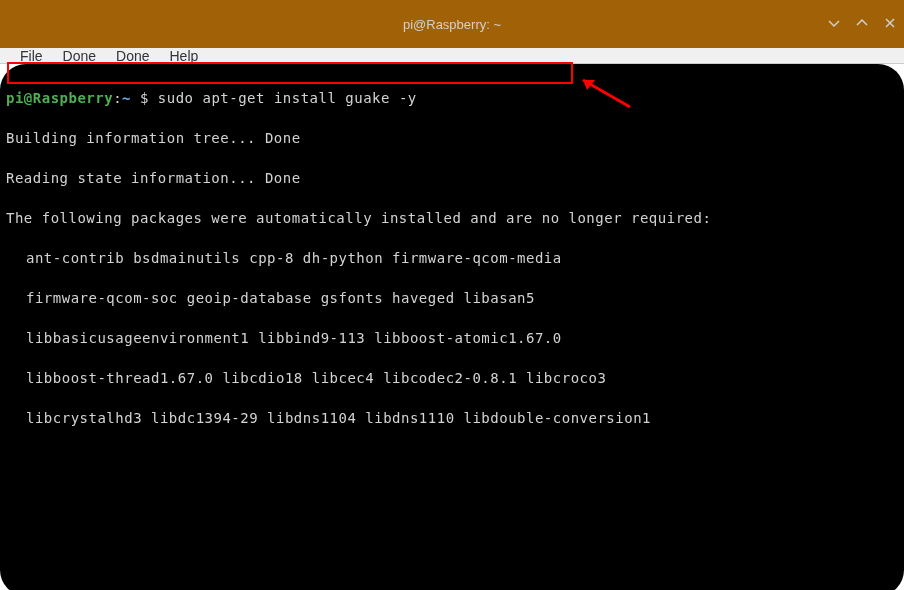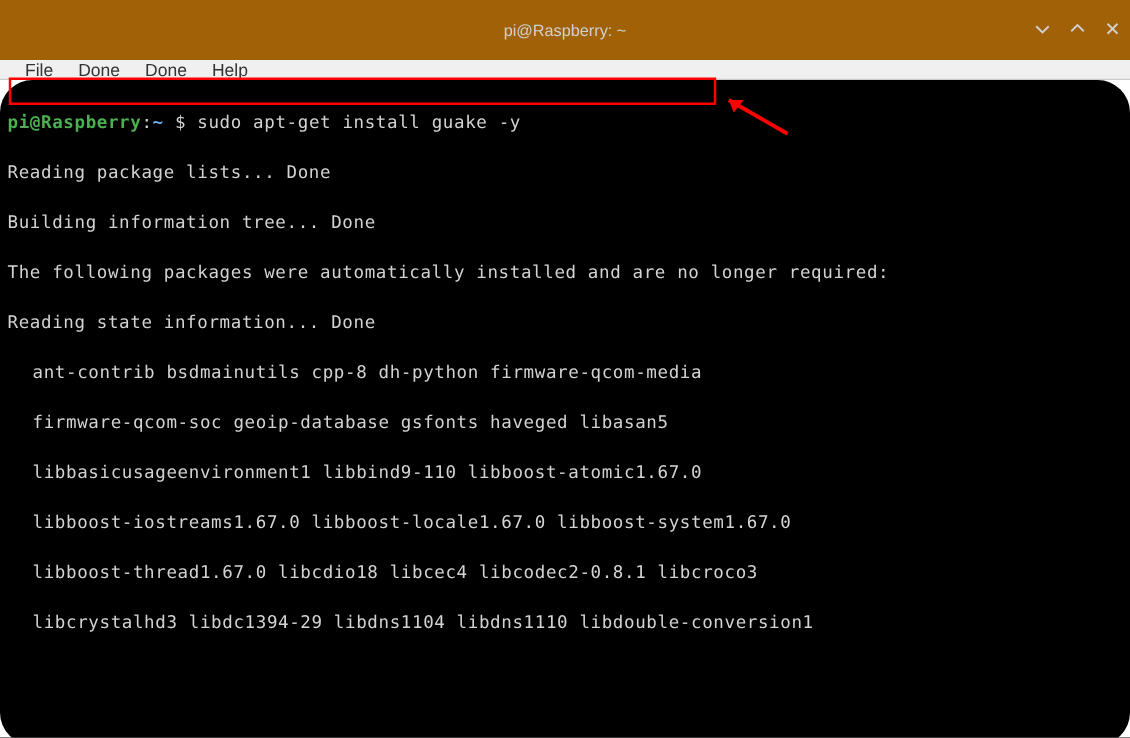--- a/index.html
+++ b/index.html
@@ -128,28 +128,26 @@
 
 <div class="menubar">
   <span class="menubar-item">File</span>
   <span class="menubar-item">Done</span>
   <span class="menubar-item">Done</span>
   <span class="menubar-item">Help</span>
 </div>
 
 <div class="terminal">
 <div class="prompt-line"><span class="prompt-user">pi@Raspberry</span><span class="prompt-dollar">:</span><span class="prompt-path">~</span><span class="prompt-dollar"> $ </span><span class="prompt-cmd">sudo apt-get install guake -y</span></div>
-<div>Reading package lists... Done</div>
 <div>Building information tree... Done</div>
+<div>Reading state information... Done</div>
 <div>The following packages were automatically installed and are no longer required:</div>
-<div>Reading state information... Done</div>
 <div class="pkg-line">ant-contrib bsdmainutils cpp-8 dh-python firmware-qcom-media</div>
 <div class="pkg-line">firmware-qcom-soc geoip-database gsfonts haveged libasan5</div>
-<div class="pkg-line">libbasicusageenvironment1 libbind9-110 libboost-atomic1.67.0</div>
-<div class="pkg-line">libboost-iostreams1.67.0 libboost-locale1.67.0 libboost-system1.67.0</div>
+<div class="pkg-line">libbasicusageenvironment1 libbind9-113 libboost-atomic1.67.0</div>
 <div class="pkg-line">libboost-thread1.67.0 libcdio18 libcec4 libcodec2-0.8.1 libcroco3</div>
 <div class="pkg-line">libcrystalhd3 libdc1394-29 libdns1104 libdns1110 libdouble-conversion1</div>
 
 
 
 
 
 
 
 

